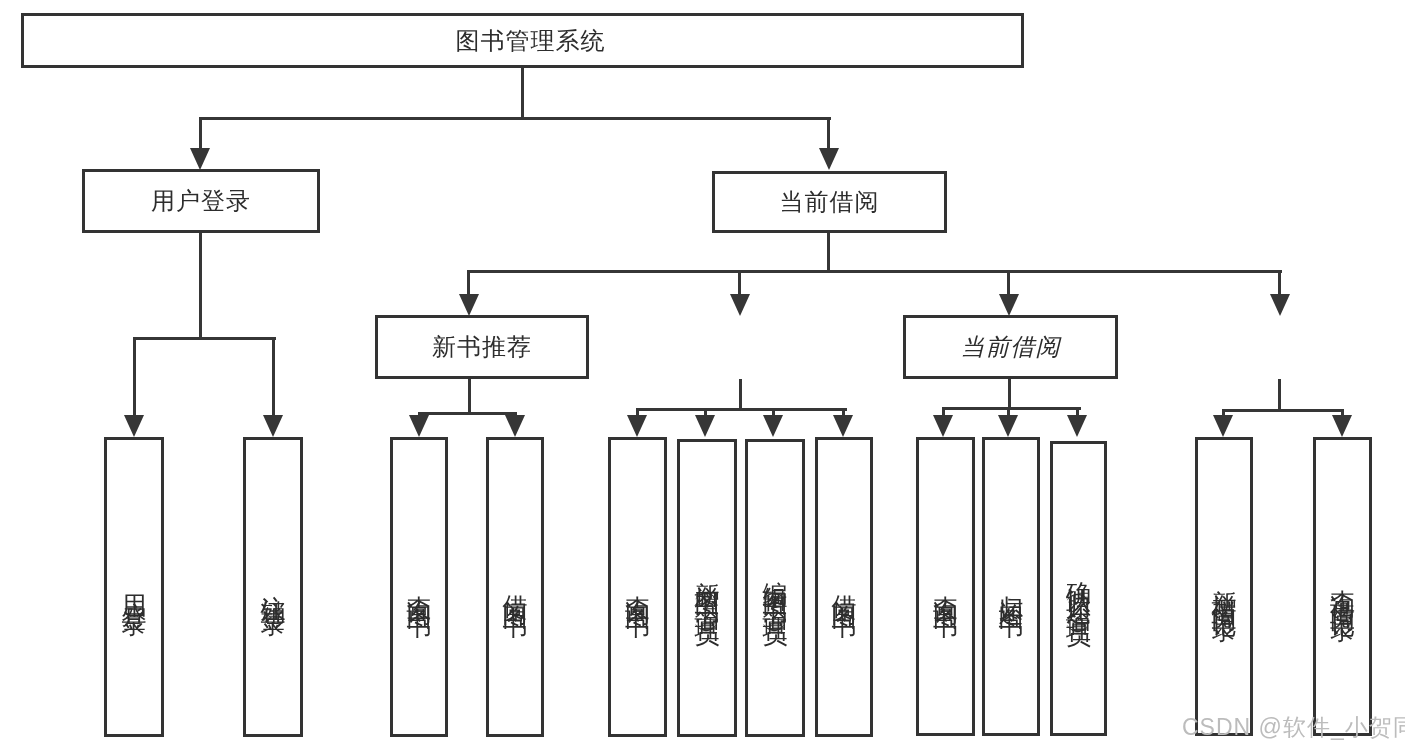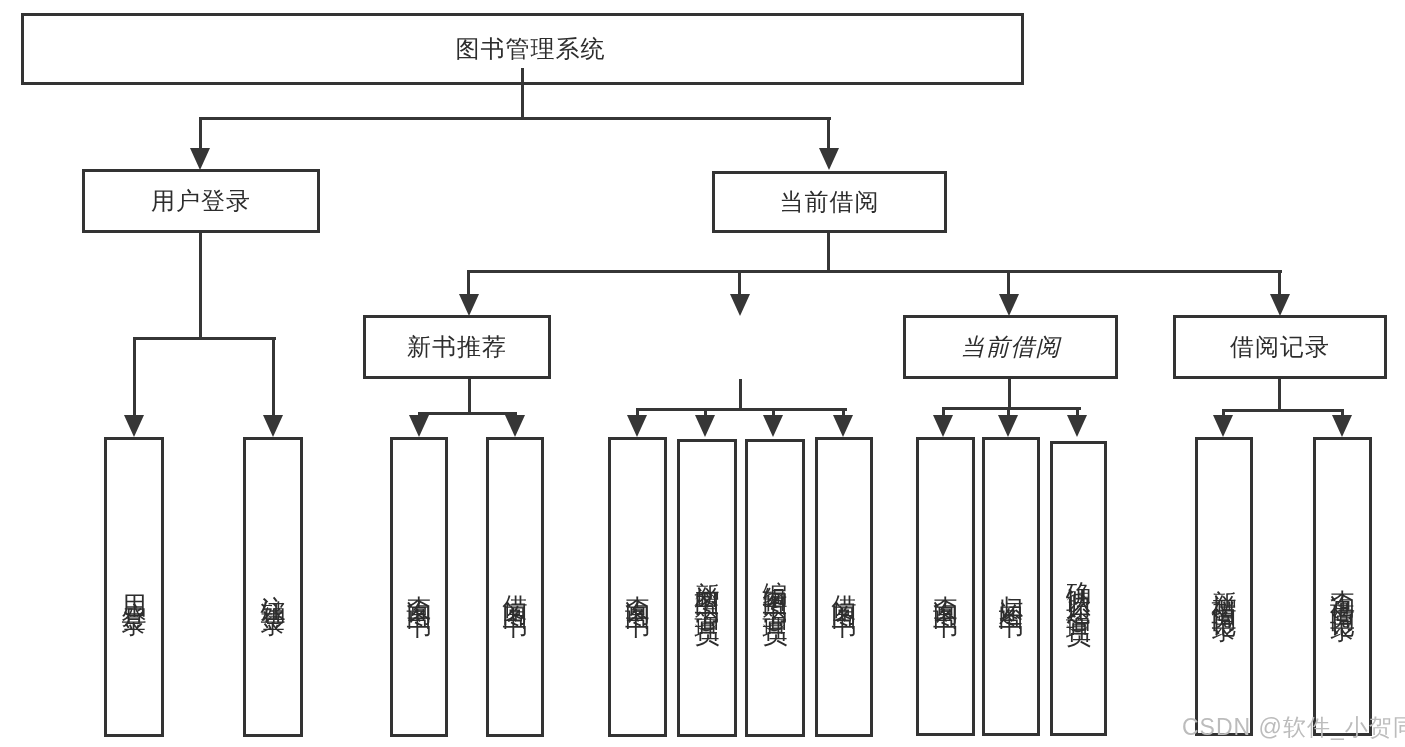--- a/index.html
+++ b/index.html
@@ -27,21 +27,21 @@
   .watermark{
     position:absolute;left:1182px;top:712px;font-size:23px;color:#bcbcbc;
     white-space:nowrap;letter-spacing:1px;z-index:5;
   }
 </style>
 </head>
 <body>
 
 <div class="canvas">
 
-  <div class="box h" style="left:21px;top:13px;width:1003px;height:72px;padding-left:16px;">
+  <div class="box h" style="left:21px;top:13px;width:1003px;height:55px;padding-left:16px;">
     <span class="root-label">图书管理系统</span>
   </div>
 
   <div class="vline" style="left:521px;top:68px;height:49px;"></div>
   <div class="hline" style="left:199px;top:117px;width:632px;"></div>
   <div class="vline" style="left:199px;top:117px;height:31px;"></div>
   <div class="arrow" style="left:190px;top:148px;"></div>
   <div class="vline" style="left:827px;top:117px;height:31px;"></div>
   <div class="arrow" style="left:819px;top:148px;"></div>
 
@@ -63,28 +63,25 @@
   <div class="hline" style="left:468px;top:270px;width:814px;"></div>
   <div class="vline" style="left:467px;top:270px;height:24px;"></div>
   <div class="arrow" style="left:459px;top:294px;"></div>
   <div class="vline" style="left:738px;top:270px;height:24px;"></div>
   <div class="arrow" style="left:730px;top:294px;"></div>
   <div class="vline" style="left:1007px;top:270px;height:24px;"></div>
   <div class="arrow" style="left:999px;top:294px;"></div>
   <div class="vline" style="left:1278px;top:270px;height:24px;"></div>
   <div class="arrow" style="left:1270px;top:294px;"></div>
 
-  <div class="box h" style="left:363px;top:315px;width:188px;height:64px;">
+  <div class="box h" style="left:375px;top:315px;width:214px;height:64px;">
     <span>新书推荐</span>
   </div>
   <div class="box h" style="left:903px;top:315px;width:215px;height:64px;font-style:italic;">
     <span>当前借阅</span>
-  </div>
-  <div class="box h" style="left:1173px;top:315px;width:214px;height:64px;">
-    <span>借阅记录</span>
   </div>
 
   <div class="vline" style="left:468px;top:379px;height:33px;"></div>
   <div class="hline" style="left:418px;top:412px;width:99px;"></div>
   <div class="arrow" style="left:409px;top:415px;"></div>
   <div class="arrow" style="left:505px;top:415px;"></div>
 
   <div class="vline" style="left:739px;top:379px;height:29px;"></div>
   <div class="hline" style="left:636px;top:408px;width:211px;"></div>
   <div class="vline" style="left:636px;top:408px;height:7px;"></div>

